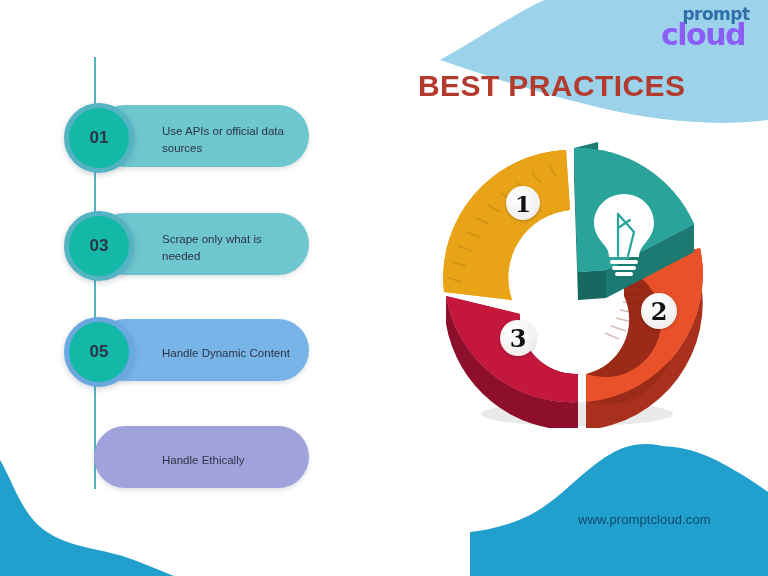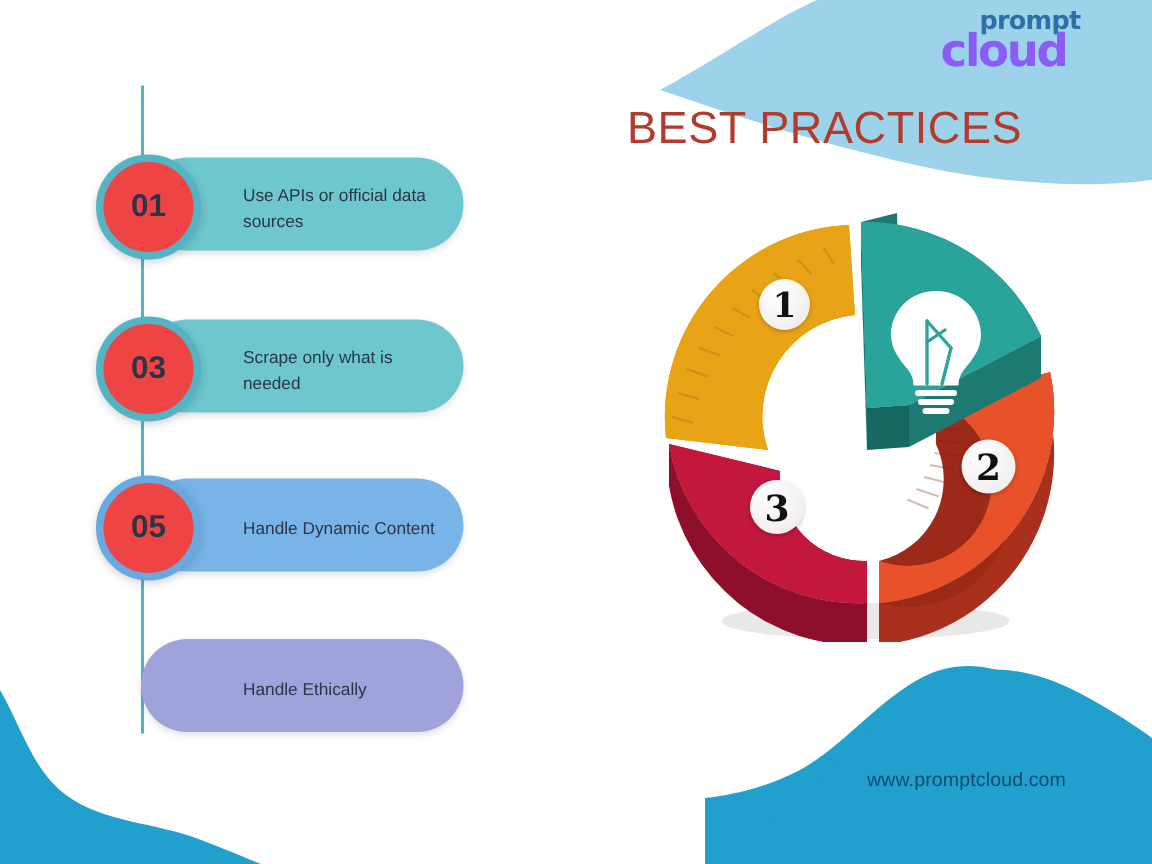--- a/index.html
+++ b/index.html
@@ -27,25 +27,25 @@
     position: absolute;
     inset: 0;
     width: 768px;
     height: 576px;
     pointer-events: none;
   }
 
   
   .logo {
     position: absolute;
-    left: 627px;
+    left: 647px;
     top: 6px;
     width: 112px;
     height: 46px;
-    text-align: left;
+    text-align: center;
     line-height: 1;
   }
   .logo-prompt {
     font-family: "DejaVu Sans", sans-serif;
     font-size: 17px;
     font-weight: bold;
     color: #2E6FA7;
     letter-spacing: -0.5px;
     display: block;
     margin-left: 26px;
@@ -60,21 +60,21 @@
     display: block;
   }
 
   
   .title {
     position: absolute;
     left: 418px;
     top: 69px;
     width: 300px;
     font-size: 30px;
-    font-weight: normal;
+    font-weight: bold;
     letter-spacing: 0.4px;
     color: #B23B2E;
     white-space: nowrap;
   }
 
   
   .timeline-line {
     position: absolute;
     left: 94px;
     top: 57px;
@@ -112,25 +112,25 @@
     line-height: 1.45;
     color: #2C3446;
   }
   .step-circle {
     position: absolute;
     left: 0;
     top: -2px;
     width: 60px;
     height: 60px;
     border-radius: 50%;
-    background: #ef4444;
+    background: #14b8a6;
     display: flex;
     align-items: center;
     justify-content: center;
-    font-size: 21px;
+    font-size: 17px;
     font-weight: bold;
     color: #2C3446;
     box-shadow: 0 2px 6px rgba(40,60,90,0.22);
   }
 
   
   .donut-wrap {
     position: absolute;
     left: 428px;
     top: 128px;

